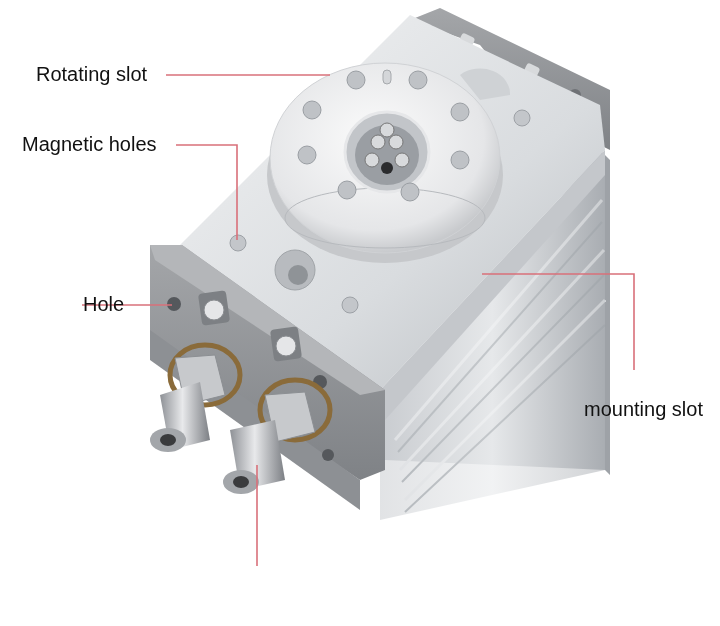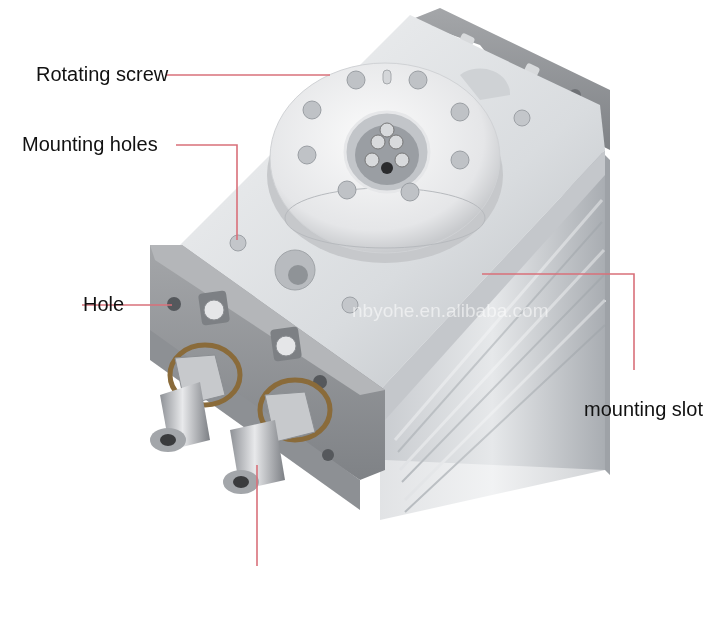--- a/index.html
+++ b/index.html
@@ -128,19 +128,18 @@
 
     <g stroke="#d9707a" stroke-width="1.6" fill="none">
       <polyline points="166,75 330,75"></polyline>
       <polyline points="176,145 237,145 237,240"></polyline>
       <polyline points="82,305 172,305"></polyline>
       <polyline points="482,274 634,274 634,370"></polyline>
       <polyline points="257,465 257,566"></polyline>
     </g>
   </svg>
 
-  <div class="watermark">nbyohe.en.alibaba.com</div>
 
-  <div class="label" style="left:36px;top:62px;">Rotating screw</div>
-  <div class="label" style="left:22px;top:132px;">Mounting holes</div>
+  <div class="label" style="left:36px;top:62px;">Rotating slot</div>
+  <div class="label" style="left:22px;top:132px;">Magnetic holes</div>
   <div class="label" style="left:35px;top:292px;margin-left:48px;">Hole</div>
   <div class="label" style="left:584px;top:397px;">mounting slot</div>
 </div>
 
 </body></html>

